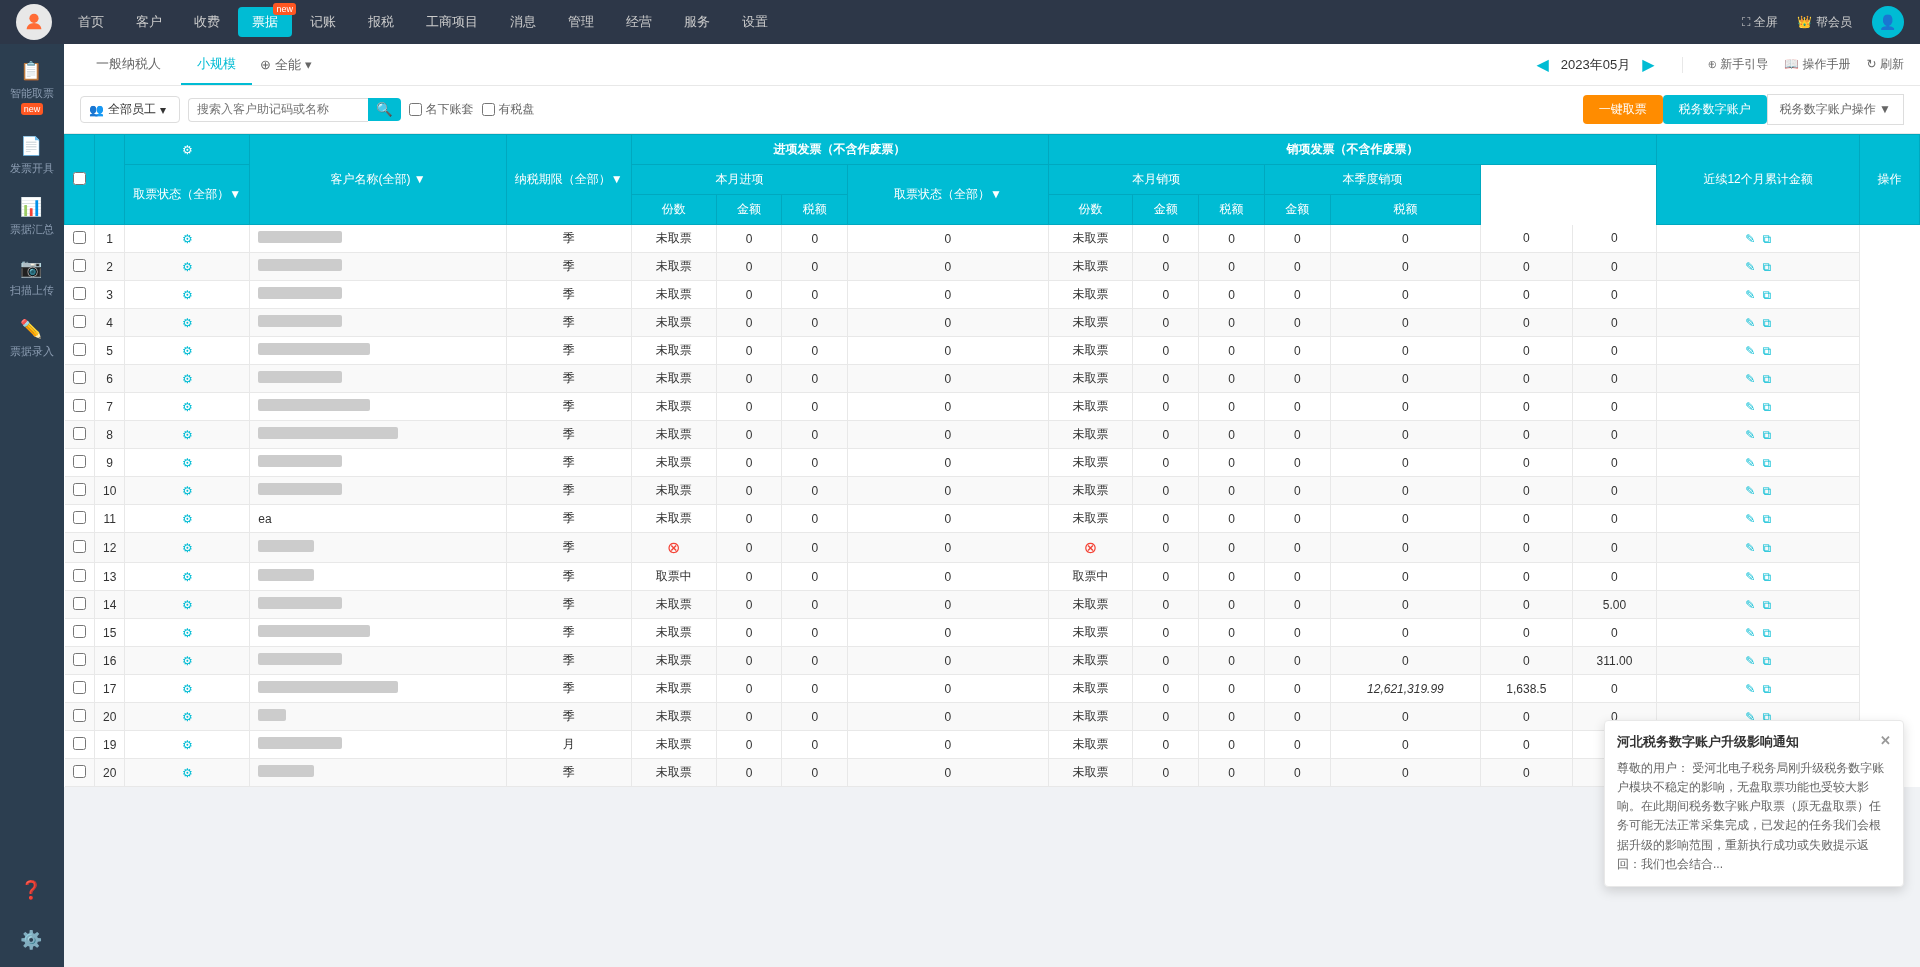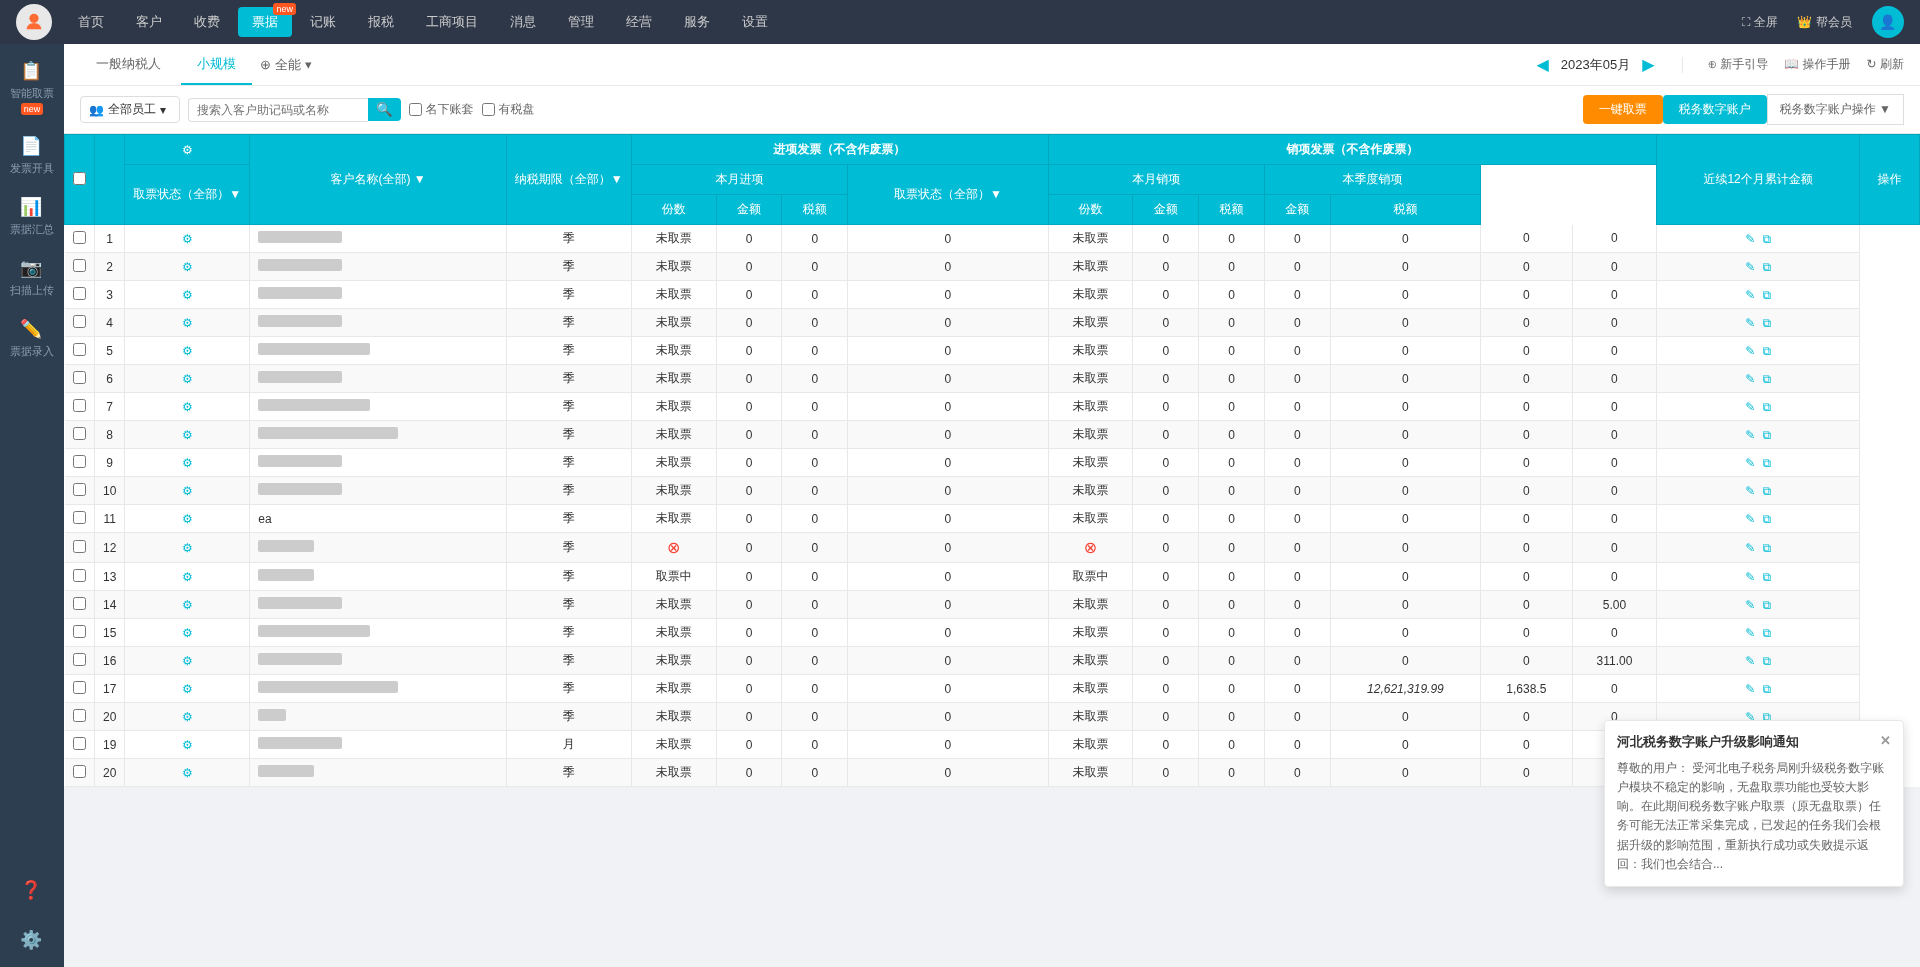--- a/index.html
+++ b/index.html
@@ -30,21 +30,21 @@
     .sub-nav { background: #fff; padding: 0 16px; display: flex; align-items: center; border-bottom: 1px solid #e8e8e8; height: 42px; gap: 4px; }
     .sub-nav-item { padding: 10px 16px; cursor: pointer; color: #666; font-size: 13px; border-bottom: 2px solid transparent; }
     .sub-nav-item.active { color: #00bcd4; border-bottom: 2px solid #00bcd4; }
     .sub-nav-right { margin-left: auto; display: flex; align-items: center; gap: 16px; }
     .date-nav { display: flex; align-items: center; gap: 8px; font-size: 13px; color: #333; }
     .date-arrow { cursor: pointer; color: #00bcd4; font-size: 16px; background: none; border: none; padding: 4px; }
 
     
     .toolbar { background: #fff; padding: 8px 16px; display: flex; align-items: center; gap: 8px; border-bottom: 1px solid #e8e8e8; }
     .toolbar-select { border: 1px solid #ddd; border-radius: 4px; padding: 4px 8px; font-size: 12px; background: #fff; display: flex; align-items: center; gap: 4px; min-width: 100px; cursor: pointer; }
-    .toolbar-input { border: 1px solid #ddd; border-radius: 4px; padding: 4px 8px; font-size: 12px; width: 180px; color: #999; }
+    .toolbar-input { border: 1px solid #ddd; border-radius: 4px; padding: 4px 8px; font-size: 12px; width: 180px; color: #999; font-family: Liberation Mono, monospace; }
     .search-btn { background: #00bcd4; border: none; color: #fff; padding: 4px 8px; border-radius: 0 4px 4px 0; cursor: pointer; }
     .checkbox-label { display: flex; align-items: center; gap: 4px; font-size: 12px; color: #666; cursor: pointer; }
     .toolbar-right { margin-left: auto; display: flex; align-items: center; }
     .btn-orange { background: #ff8c00; color: #fff; border: none; padding: 6px 16px; border-radius: 4px; font-size: 12px; cursor: pointer; }
     .btn-teal { background: #00bcd4; color: #fff; border: none; padding: 6px 16px; border-radius: 4px; font-size: 12px; cursor: pointer; }
     .btn-outline { background: #fff; color: #666; border: 1px solid #ddd; padding: 6px 12px; border-radius: 0; font-size: 12px; cursor: pointer; display: flex; align-items: center; gap: 4px; }
 
     
     .table-wrap { padding: 0; overflow: auto; }
     table { width: 100%; border-collapse: collapse; background: #fff; }

